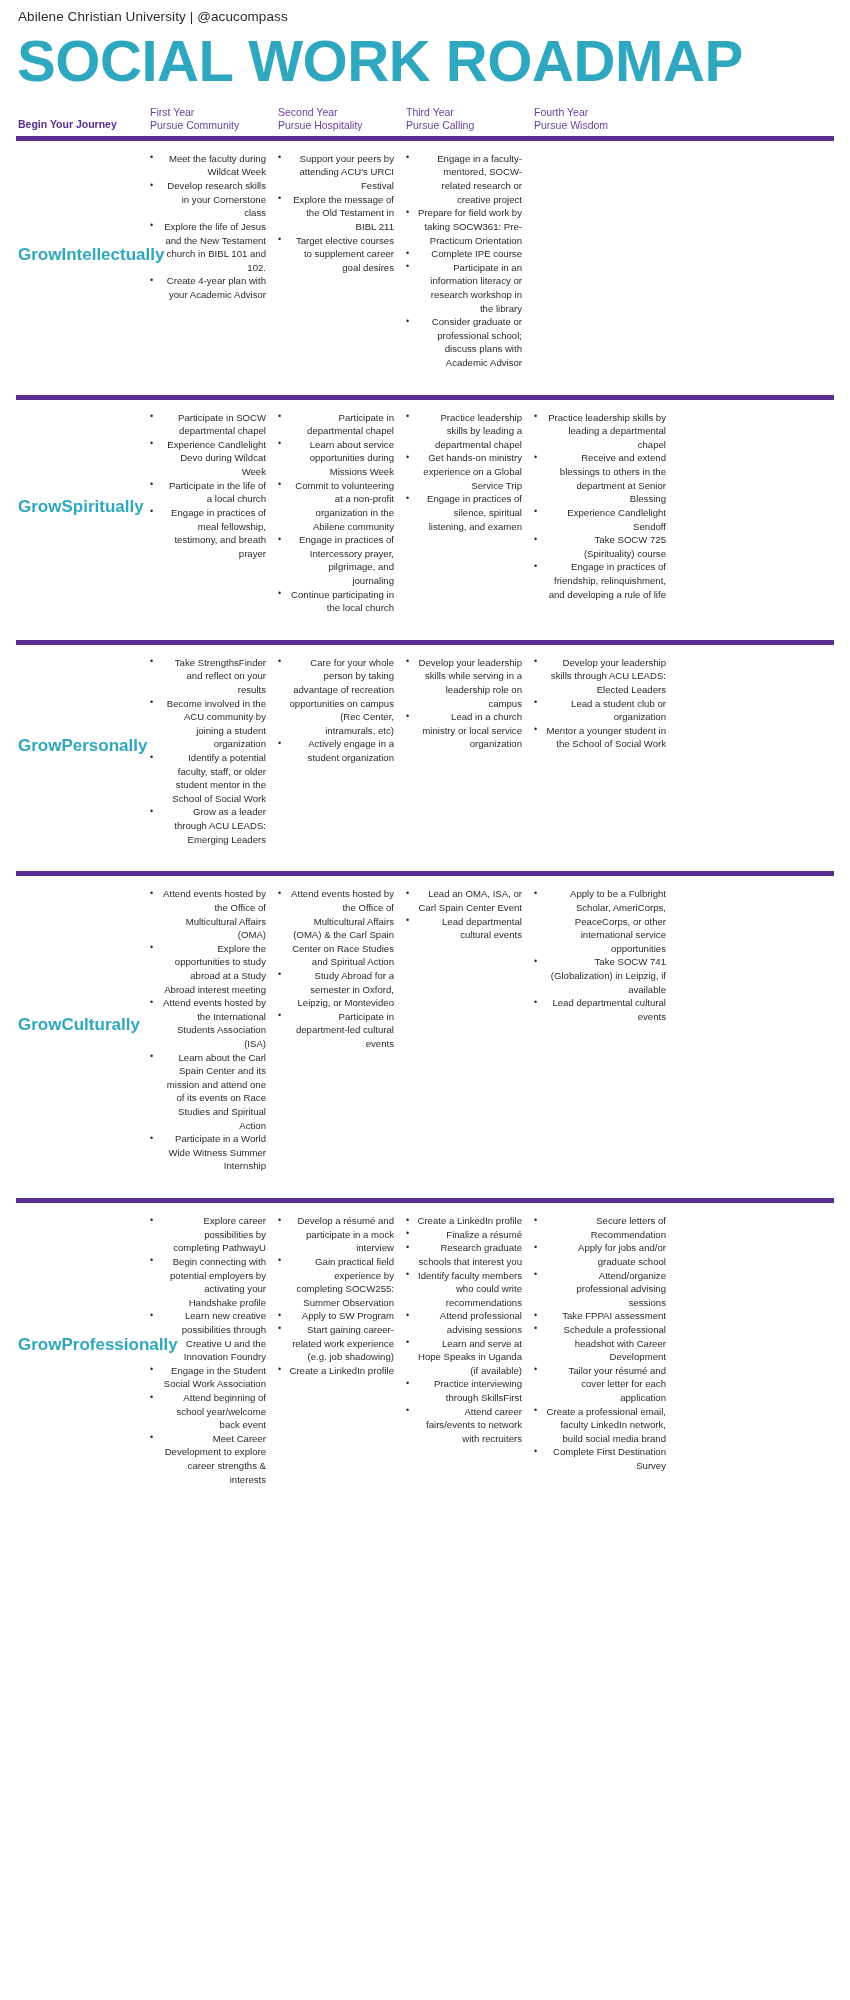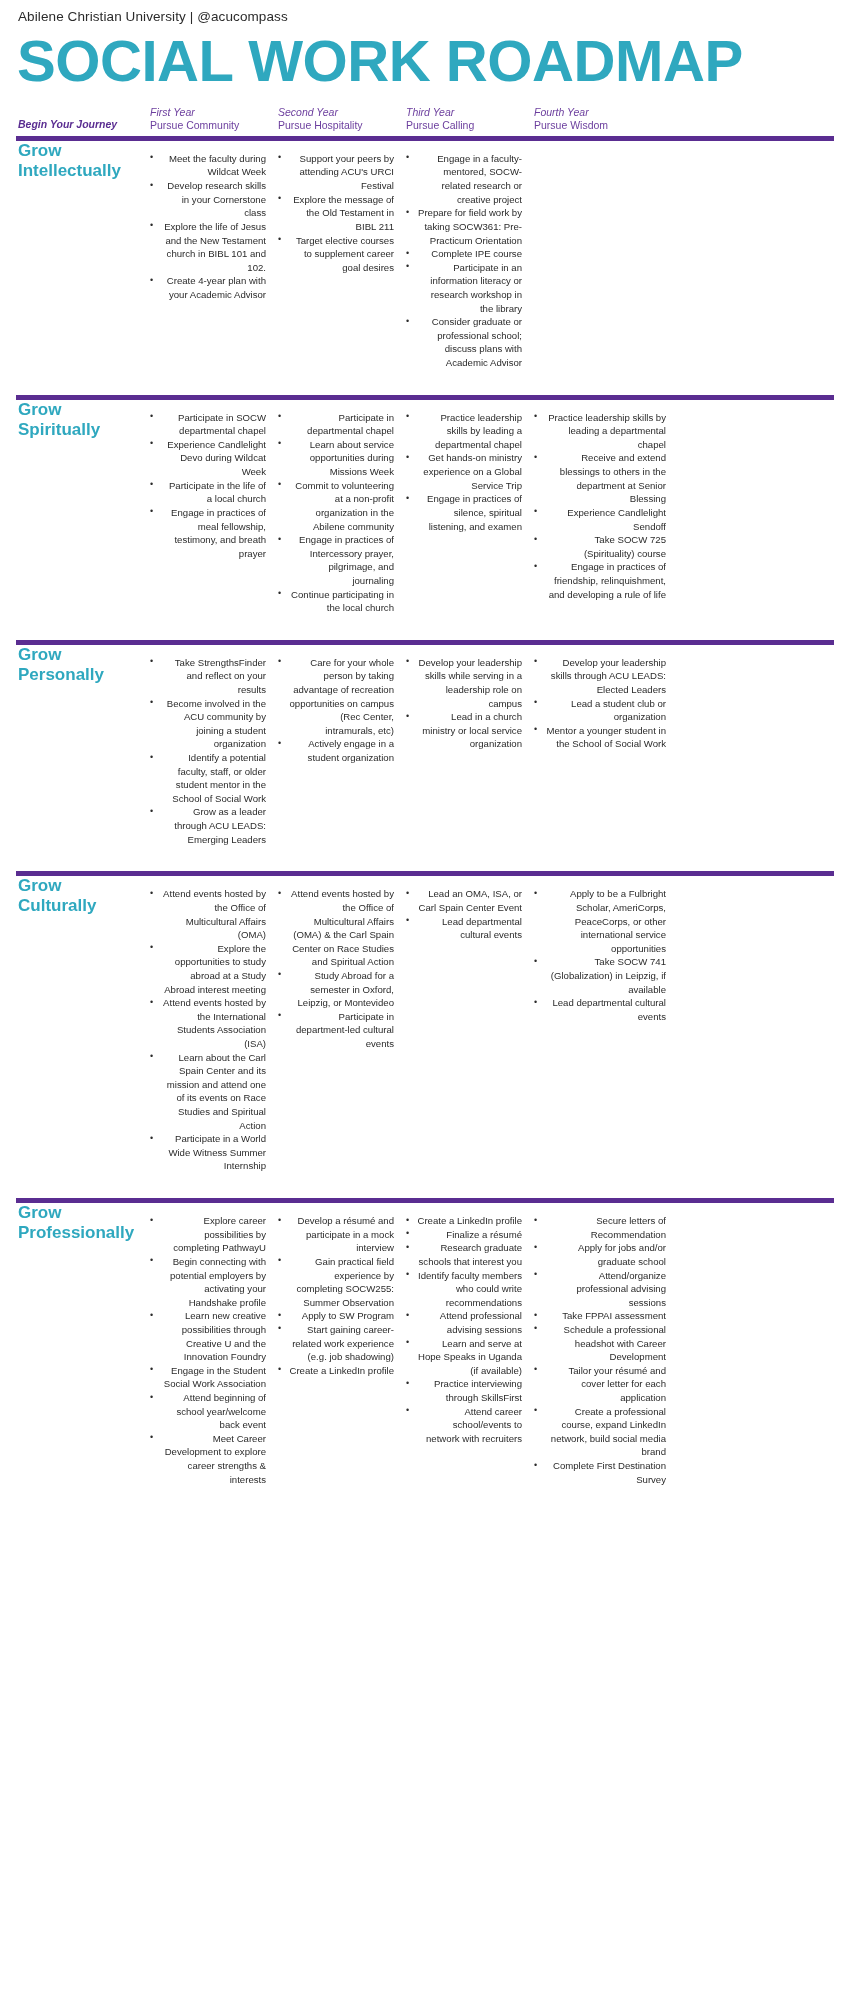--- a/index.html
+++ b/index.html
@@ -61,43 +61,42 @@
     font-weight: normal;
   }
   .colhead.begin {
     font-weight: bold;
     color: #5a2d91;
     font-size: 10.5px;
     display: flex;
     align-items: flex-end;
     padding-bottom: 1px;
   }
-  .colhead .l1 { display: block; font-style: italic; }
+  .colhead .l1 { display: block; }
   .colhead .l2 { display: block; }
 
   .rule {
     height: 5px;
     background: #5a2d91;
     width: 818px;
     margin: 3px 0 0 0;
   }
   .section-grid {
     display: grid;
     grid-template-columns: 132px 128px 128px 128px 144px;
     padding-left: 2px;
   }
   .sect-title {
     font-size: 17px;
     font-weight: bold;
     color: #2fa8bf;
     line-height: 1.18;
     display: flex;
-    align-items: flex-start;
+    align-items: center;
     padding-right: 6px;
-    flex-direction: column;
   }
   .sect-title span { display: block; }
 
   ul.items {
     list-style: none;
     margin: 0;
     padding: 0;
     padding-top: 11px;
     padding-right: 12px;
     text-align: right;
@@ -288,29 +287,29 @@
           <li>Create a LinkedIn profile</li>
         </ul>
         <ul class="items">
           <li>Create a LinkedIn profile</li>
           <li>Finalize a résumé</li>
           <li>Research graduate schools that interest you</li>
           <li>Identify faculty members who could write recommendations</li>
           <li>Attend professional advising sessions</li>
           <li>Learn and serve at Hope Speaks in Uganda (if available)</li>
           <li>Practice interviewing through SkillsFirst</li>
-          <li> Attend career school/events to network with recruiters</li>
+          <li> Attend career fairs/events to network with recruiters</li>
         </ul>
         <ul class="items">
           <li>Secure letters of Recommendation</li>
           <li>Apply for jobs and/or graduate school</li>
           <li>Attend/organize professional advising sessions</li>
           <li>Take FPPAI assessment</li>
           <li>Schedule a professional headshot with Career Development</li>
           <li> Tailor your résumé and cover letter for each application</li>
-          <li>Create a professional course, expand LinkedIn network, build social media brand</li>
+          <li>Create a professional email, faculty LinkedIn network, build social media brand</li>
           <li>Complete First Destination Survey</li>
         </ul>
       </div>
       <div class="spacer"></div>
     </div>
 
 </div>
 
 </body></html>

